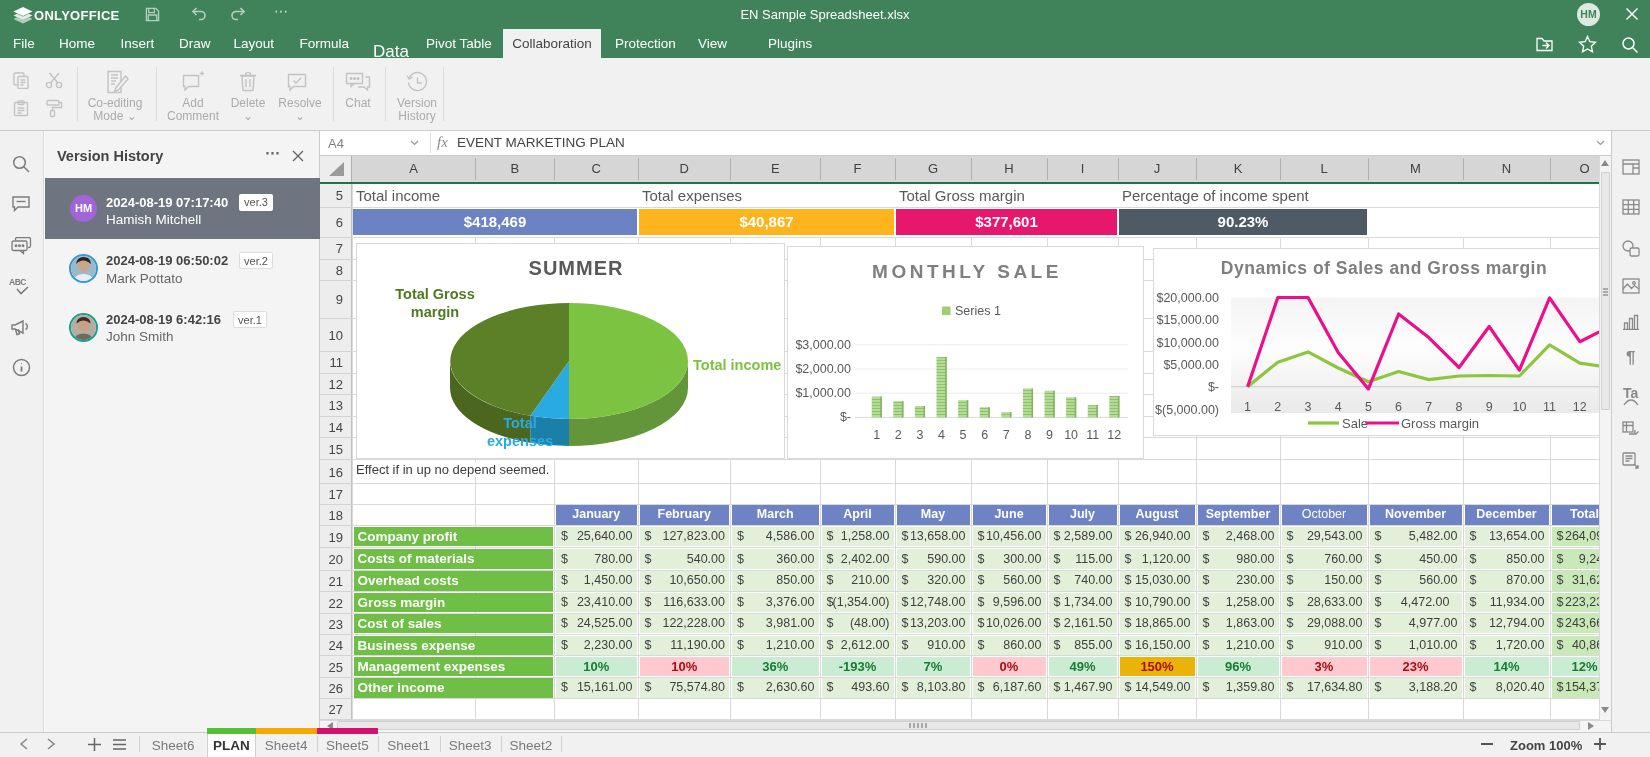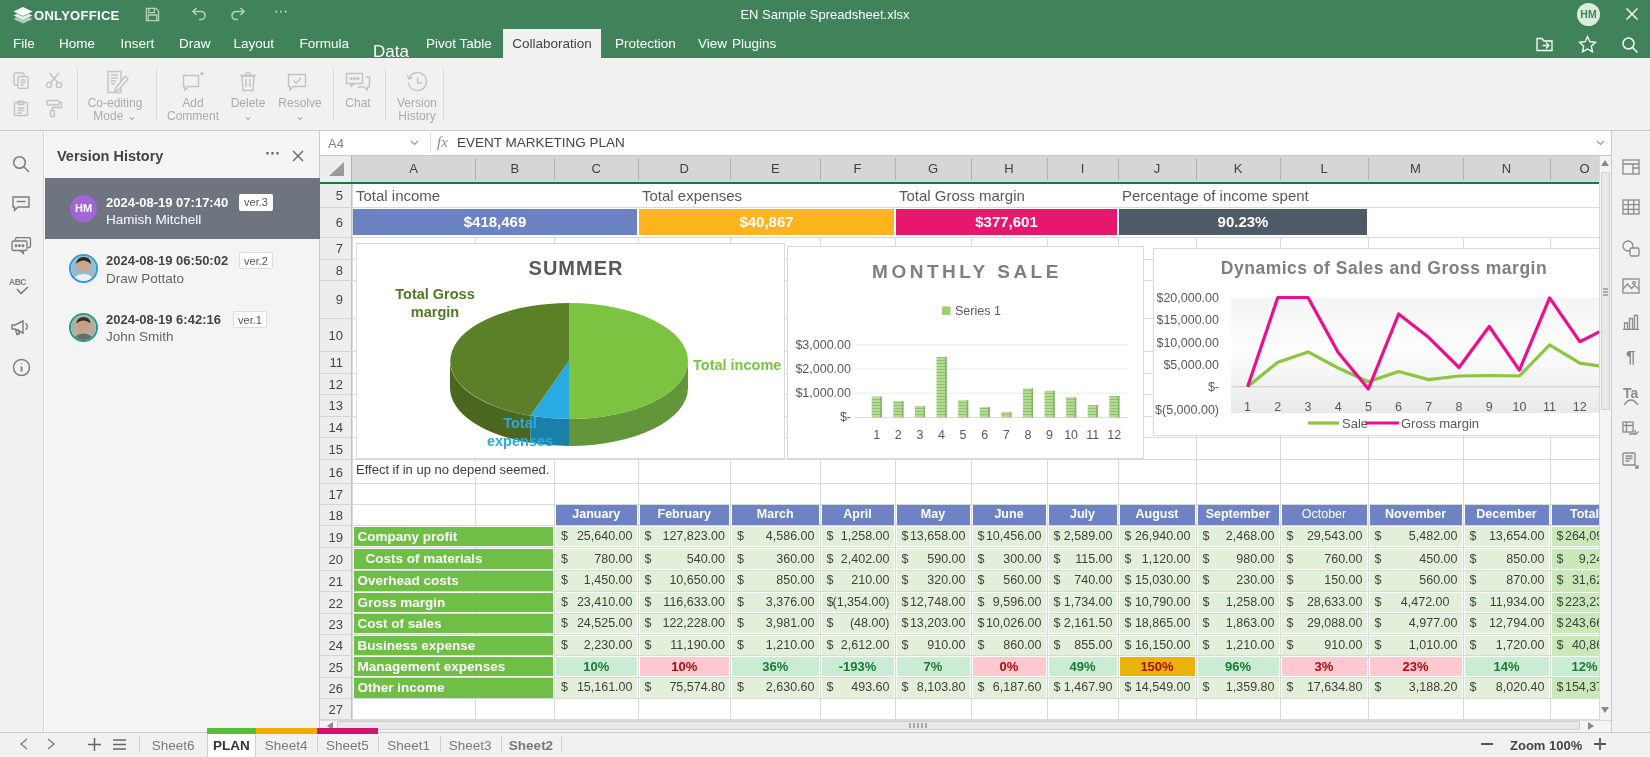--- a/index.html
+++ b/index.html
@@ -39,21 +39,21 @@
 <div class="tx" style="left:120.5px;top:35.5px;font-size:13.5px;color:#fff">Insert</div>
 <div class="tx" style="left:179px;top:35.5px;font-size:13.5px;color:#fff">Draw</div>
 <div class="tx" style="left:233.5px;top:35.5px;font-size:13.5px;color:#fff">Layout</div>
 <div class="tx" style="left:299.5px;top:35.5px;font-size:13.5px;color:#fff">Formula</div>
 <div class="tx" style="left:373px;top:42px;font-size:17px;color:#fff">Data</div>
 <div class="tx" style="left:426px;top:35.5px;font-size:13.5px;color:#fff">Pivot Table</div>
 <div class="ab" style="left:503px;top:28.5px;width:98px;height:29px;background:#f1f1f1"></div>
 <div class="tx" style="left:503px;top:35.5px;width:98px;text-align:center;font-size:13.5px;color:#444">Collaboration</div>
 <div class="tx" style="left:615px;top:35.5px;font-size:13.5px;color:#fff">Protection</div>
 <div class="tx" style="left:698px;top:35.5px;font-size:13.5px;color:#fff">View</div>
-<div class="tx" style="left:732px;top:35.5px;font-size:13.5px;color:#fff">Plugins</div>
+<div class="tx" style="left:768px;top:35.5px;font-size:13.5px;color:#fff">Plugins</div>
 <svg class="ab" style="left:1536px;top:36px" width="20" height="17" viewBox="0 0 20 17" fill="none" stroke="#fff" stroke-width="1.3">
 <path d="M1 3.5 v11 h15 v-9.5 h-8 l-2-2.5 h-5 Z"></path>
     <path d="M6.5 9.5 h6 M10 6.5 l3 3 -3 3"></path>
   </svg>
 <svg class="ab" style="left:1578px;top:35px" width="19" height="18" viewBox="0 0 19 18" fill="none" stroke="#fff" stroke-width="1.3">
 <path d="M9.5 1.5 l2.4 5.2 5.6 .6 -4.2 3.9 1.2 5.6 -5 -2.9 -5 2.9 1.2-5.6 -4.2-3.9 5.6-.6 Z"></path>
   </svg>
 <svg class="ab" style="left:1621px;top:36px" width="18" height="18" viewBox="0 0 18 18" fill="none" stroke="#fff" stroke-width="1.5">
 <circle cx="7.5" cy="7.5" r="5.5"></circle>
     <path d="M11.8 11.8 L16.5 16.5"></path>
@@ -176,21 +176,21 @@
 <circle cx="14.5" cy="14.5" r="13.5" fill="none" stroke="#2e9bd6" stroke-width="2"></circle>
 <g clip-path="url(#av2)">
       <rect width="29" height="29" fill="#9db8c9"></rect>
 <ellipse cx="14.5" cy="11" rx="6" ry="6.5" fill="#c9a689"></ellipse>
 <path d="M7 10 q1-7 7.5-7 q7 0 7.5 7 q-4-3.5-7.5-3.5 q-4.5 0-7.5 3.5Z" fill="#2c2520"></path>
 <path d="M4 29 q1-9 10.5-9 q9.5 0 10.5 9 Z" fill="#e8f0f5"></path>
     </g>
   </svg>
 <div class="tx" style="left:106px;top:253px;font-size:13px;font-weight:bold;color:#444">2024-08-19 06:50:02</div>
 <div class="ab" style="left:239px;top:252px;width:34px;height:17px;background:#fff;border:1px solid #ddd;border-radius:2px;font-size:11px;color:#555;text-align:center;line-height:16px">ver.2</div>
-<div class="tx" style="left:106px;top:270.5px;font-size:13.5px;color:#666">Draw Pottato</div>
+<div class="tx" style="left:106px;top:270.5px;font-size:13.5px;color:#666">Mark Pottato</div>
 <svg class="ab" style="left:69px;top:313px" width="29" height="29" viewBox="0 0 29 29">
 <defs>
       <clipPath id="av3">
         <circle cx="14.5" cy="14.5" r="12.5"></circle>
       </clipPath>
     </defs>
 <circle cx="14.5" cy="14.5" r="13.5" fill="none" stroke="#17a08f" stroke-width="2"></circle>
 <g clip-path="url(#av3)">
       <rect width="29" height="29" fill="#b5ada0"></rect>
 <ellipse cx="14.5" cy="11.5" rx="5.8" ry="6.3" fill="#caa084"></ellipse>
@@ -514,21 +514,21 @@
     <span style="position:absolute;right:4px">5,482.00</span>
   </div>
 <div class="ab" style="left:1464.5px;top:526.6px;width:84.0px;height:19.9px;background:#e3f0d9;color:#3f3f3f;font-size:12.5px;line-height:19.9px">
     <span style="position:absolute;left:5px">$</span>
     <span style="position:absolute;right:4px">13,654.00</span>
   </div>
 <div class="ab" style="left:1551.5px;top:526.6px;width:47.5px;height:19.9px;background:#c9eab8;color:#3f3f3f;font-size:12.5px;line-height:19.9px;overflow:hidden">
     <span style="position:absolute;left:5px">$</span>
     <span style="position:absolute;left:0;width:76px;text-align:right">264,094.00</span>
   </div>
-<div class="ab" style="left:353.5px;top:548.5px;width:199px;height:20.9px;background:#6fbe45;color:#fff;font-size:13.5px;font-weight:bold;line-height:20.9px"><span style="margin-left:12px">Costs of materials</span></div>
+<div class="ab" style="left:353.5px;top:548.5px;width:199px;height:20.9px;background:#6fbe45;color:#fff;font-size:13.5px;font-weight:bold;line-height:20.9px"><span style="margin-left:4px">Costs of materials</span></div>
 <div class="ab" style="left:556.0px;top:548.5px;width:80.5px;height:20.9px;background:#e3f0d9;color:#3f3f3f;font-size:12.5px;line-height:20.9px">
     <span style="position:absolute;left:5px">$</span>
     <span style="position:absolute;right:4px">780.00</span>
   </div>
 <div class="ab" style="left:639.5px;top:548.5px;width:89.5px;height:20.9px;background:#e3f0d9;color:#3f3f3f;font-size:12.5px;line-height:20.9px">
     <span style="position:absolute;left:5px">$</span>
     <span style="position:absolute;right:4px">540.00</span>
   </div>
 <div class="ab" style="left:732.0px;top:548.5px;width:86.5px;height:20.9px;background:#e3f0d9;color:#3f3f3f;font-size:12.5px;line-height:20.9px">
     <span style="position:absolute;left:5px">$</span>
@@ -939,18 +939,18 @@
 <div class="ab" style="left:255.5px;top:728px;width:61.5px;height:5.5px;background:#f5a800"></div>
 <div class="tx" style="left:255.5px;top:737.5px;width:61.5px;text-align:center;font-size:13.5px;font-weight:normal;color:#7a7a7a">Sheet4</div>
 <div class="ab" style="left:378px;top:736px;width:1px;height:16px;background:#d0d0d0"></div>
 <div class="ab" style="left:317px;top:728px;width:61px;height:5.5px;background:#d4116e"></div>
 <div class="tx" style="left:317px;top:737.5px;width:61px;text-align:center;font-size:13.5px;font-weight:normal;color:#7a7a7a">Sheet5</div>
 <div class="ab" style="left:439.5px;top:736px;width:1px;height:16px;background:#d0d0d0"></div>
 <div class="tx" style="left:378px;top:737.5px;width:61.5px;text-align:center;font-size:13.5px;font-weight:normal;color:#7a7a7a">Sheet1</div>
 <div class="ab" style="left:501px;top:736px;width:1px;height:16px;background:#d0d0d0"></div>
 <div class="tx" style="left:439.5px;top:737.5px;width:61.5px;text-align:center;font-size:13.5px;font-weight:normal;color:#7a7a7a">Sheet3</div>
 <div class="ab" style="left:561px;top:736px;width:1px;height:16px;background:#d0d0d0"></div>
-<div class="tx" style="left:501px;top:737.5px;width:60px;text-align:center;font-size:13.5px;font-weight:bold;color:#7a7a7a">Sheet2</div>
+<div class="tx" style="left:501px;top:737.5px;width:60px;text-align:center;font-size:13.5px;font-weight:normal;color:#7a7a7a">Sheet2</div>
 <div class="ab" style="left:1481px;top:743px;width:12px;height:2px;background:#555"></div>
 <div class="tx" style="left:1510px;top:738px;font-size:13px;font-weight:bold;color:#444">Zoom 100%</div>
 <svg class="ab" style="left:1594px;top:738px" width="12" height="12" viewBox="0 0 12 12" stroke="#555" stroke-width="1.8">
     <path d="M6 0 V12 M0 6 H12"></path>
   </svg>
 
 </body></html>

